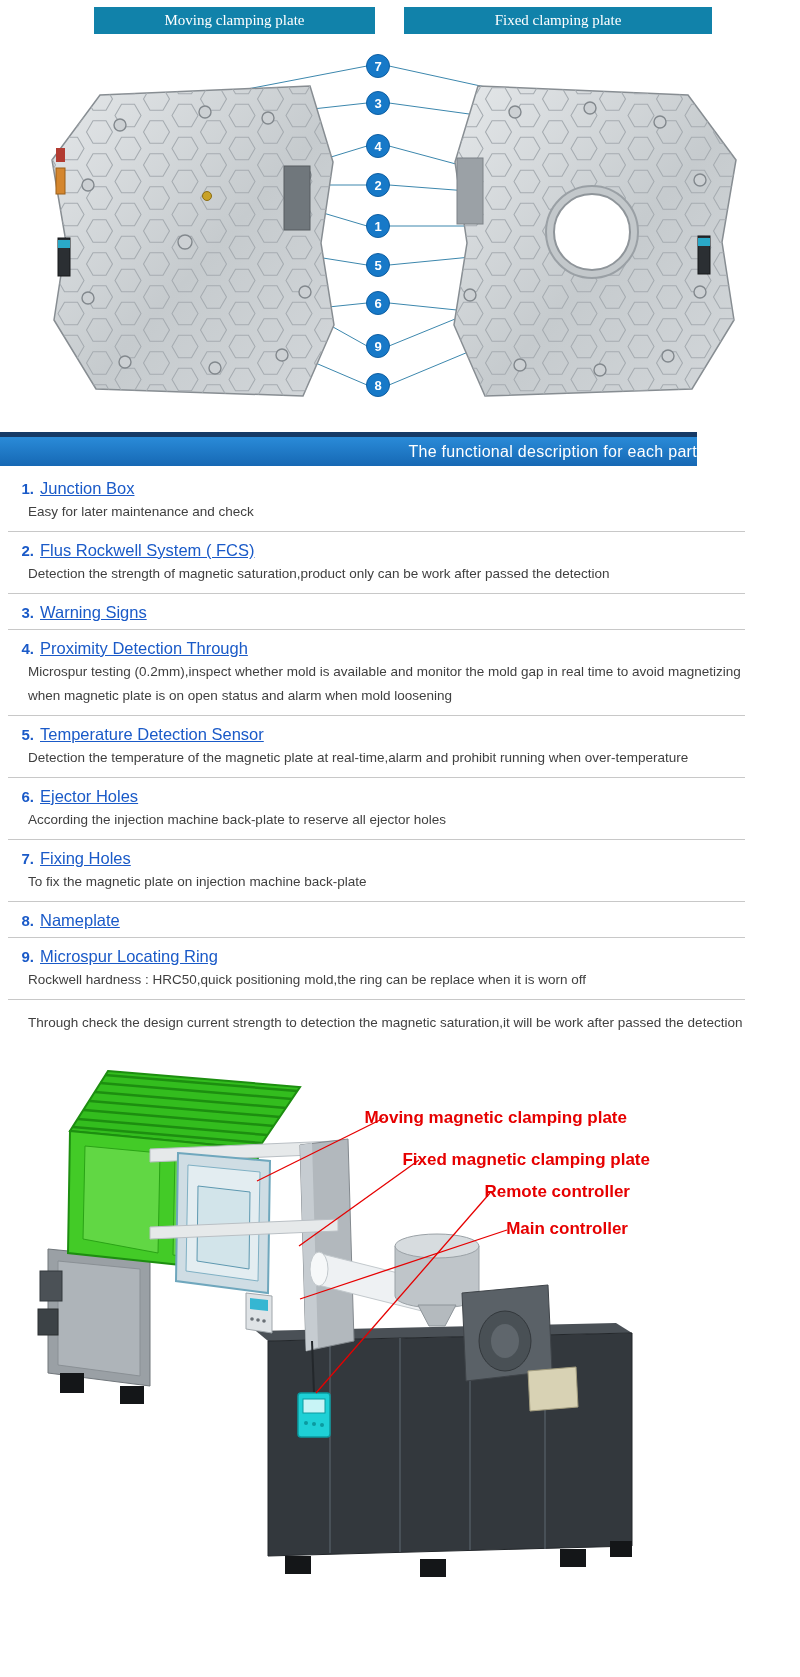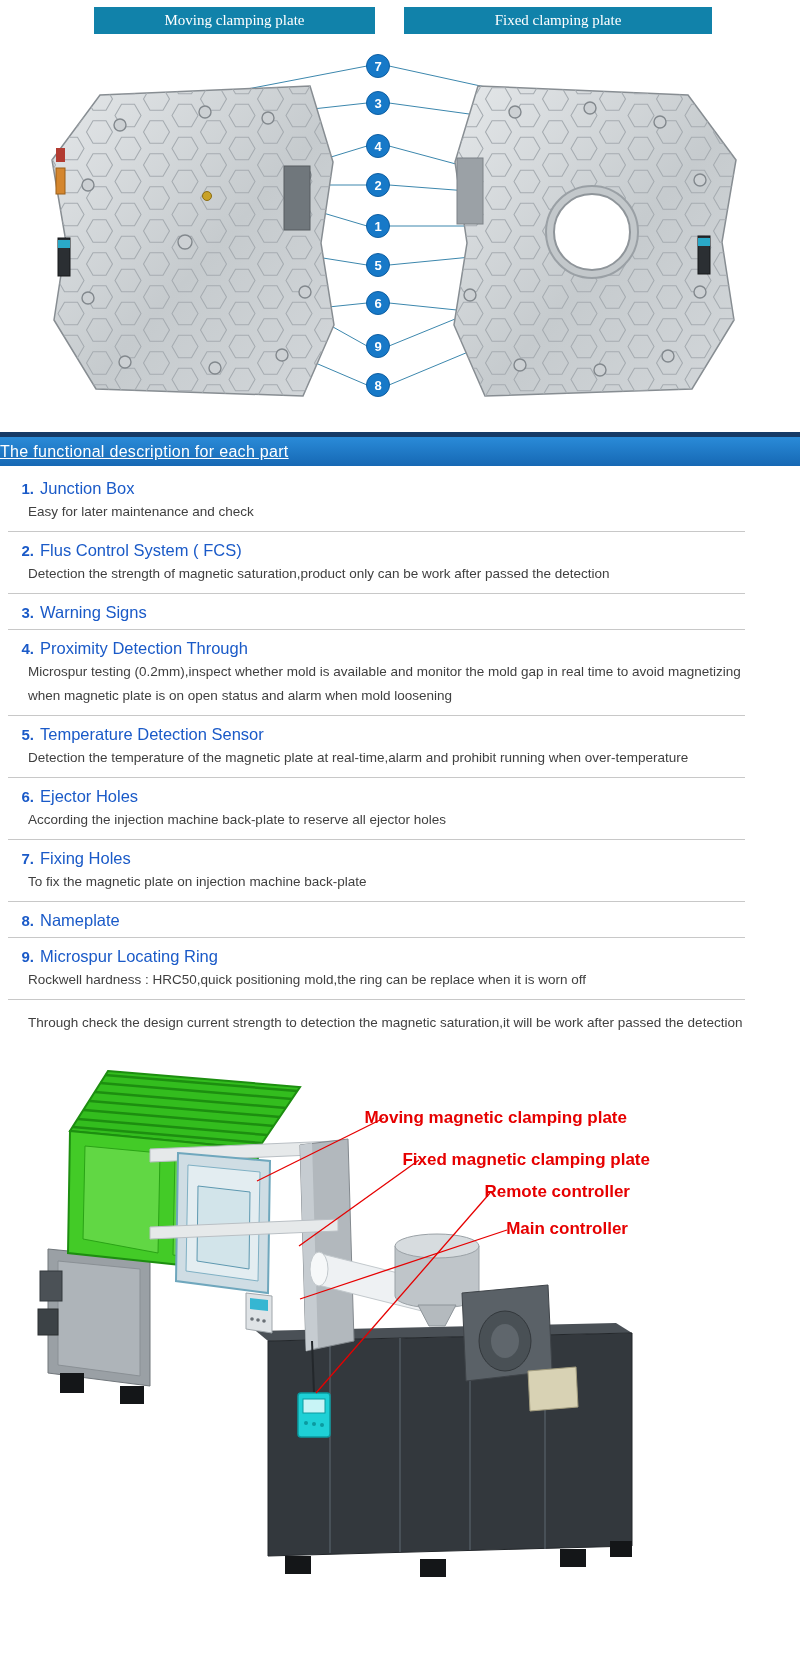--- a/index.html
+++ b/index.html
@@ -8,31 +8,31 @@
 
   
   .top{position:relative;width:800px;height:432px;}
   .top svg{position:absolute;left:0;top:0;}
   .hdr{position:absolute;top:7px;height:27px;line-height:27px;text-align:center;
        background:#1182aa;color:#fff;font-size:15px;font-family:Liberation Serif, serif;}
   .hdr-left{left:94px;width:281px;}
   .hdr-right{left:404px;width:308px;}
 
   
-  .banner{width:800px;height:29px;line-height:29px;border-top:5px solid #163a66;
-          background:linear-gradient(#2a8bd8,#1668b4);color:#fff;text-align:left;
-          font-size:16px;letter-spacing:.3px;text-decoration:underline;}
+  .banner{width:697px;height:29px;line-height:29px;border-top:5px solid #163a66;
+          background:linear-gradient(#2a8bd8,#1668b4);color:#fff;text-align:right;
+          font-size:16px;letter-spacing:.3px;}
 
   
   .plist{padding:4px 55px 6px 8px;}
   .part{padding-top:9px;}
   .ptline{display:flex;align-items:baseline;}
   .pnum{color:#1a5ac8;font-weight:bold;font-size:15px;width:26px;text-align:right;
         padding-right:6px;flex:0 0 auto;}
-  .ptitle{color:#1a5ac8;font-size:16.5px;}
+  .ptitle{color:#1a5ac8;font-size:16.5px;text-decoration:underline;}
   .pdesc{color:#404040;font-size:13.5px;line-height:24px;margin-left:20px;margin-top:2px;}
   .sep{border-bottom:1px solid #c8c8c8;margin-top:7px;}
 
   
   .machine{width:640px;height:592px;position:relative;}
 
   svg text{font-family:"Liberation Sans",sans-serif;}
   .callout-num{fill:#fff;font-size:13px;font-weight:bold;text-anchor:middle;}
   .red-label{fill:#e60000;font-size:17px;font-weight:bold;text-anchor:end;}
 </style>
@@ -184,21 +184,21 @@
           <span class="pnum">1.</span>
           <span class="ptitle">Junction Box</span>
         </div>
       <div class="pdesc">Easy for later maintenance and check</div>
       <div class="sep"></div>
     </div>
 
     <div class="part">
       <div class="ptline">
           <span class="pnum">2.</span>
-          <span class="ptitle">Flus Control System ( FCS)</span>
+          <span class="ptitle">Flus Rockwell System ( FCS)</span>
         </div>
       <div class="pdesc">Detection the strength of magnetic saturation,product only can be work after passed the detection</div>
       <div class="sep"></div>
     </div>
 
     <div class="part">
       <div class="ptline">
           <span class="pnum">3.</span>
           <span class="ptitle">Warning Signs</span>
         </div>

